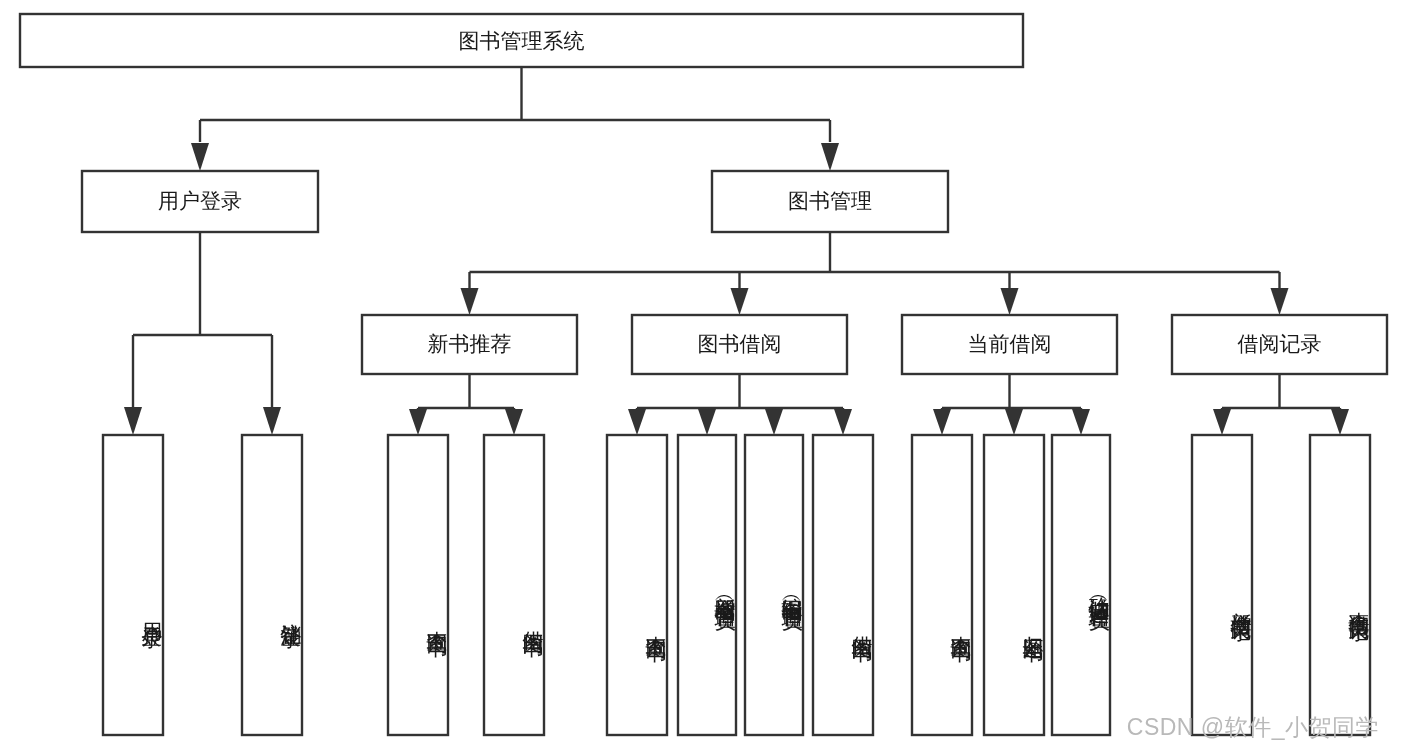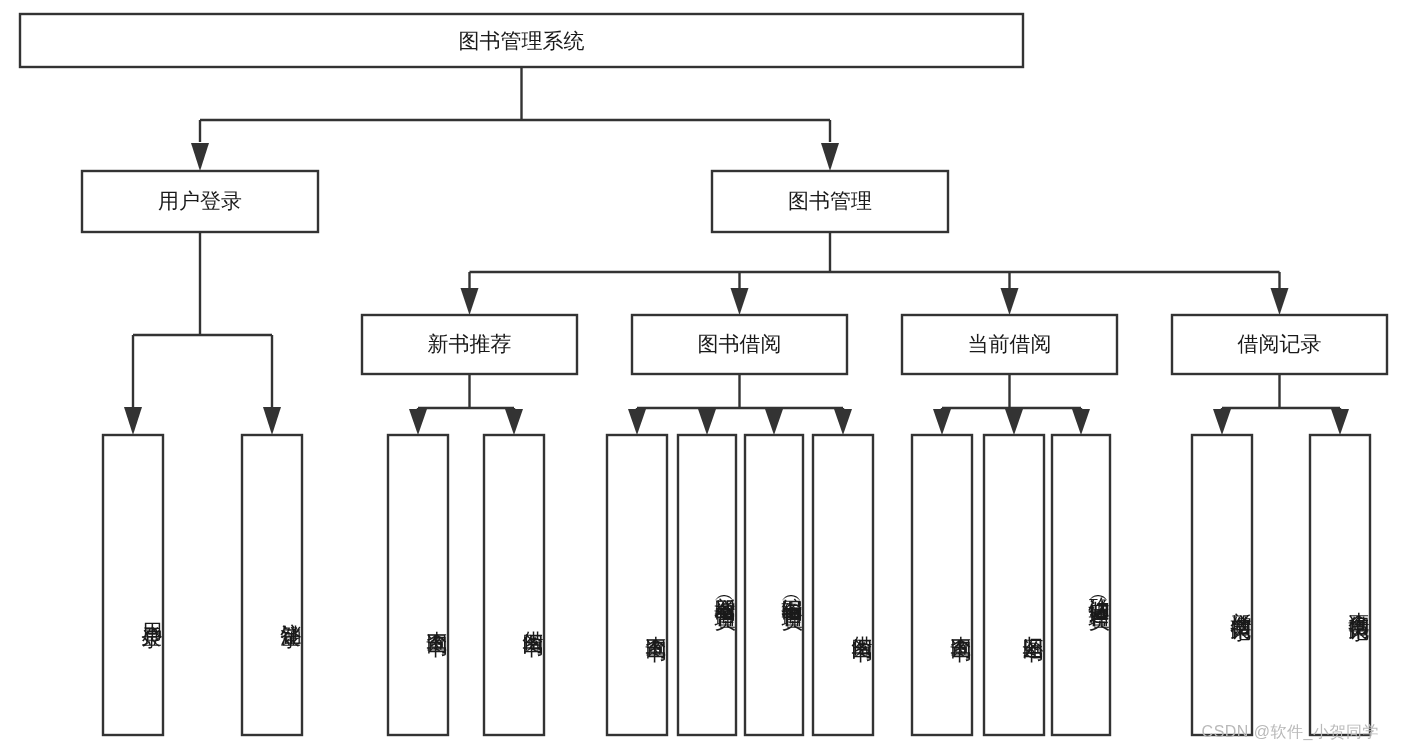--- a/index.html
+++ b/index.html
@@ -61,21 +61,21 @@
     align-items: flex-start;
     justify-content: center;
     white-space: nowrap;
     pointer-events: none;
   }
   .watermark {
     position: absolute;
     right: 8px;
     bottom: 4px;
     font-family: "Liberation Sans", "DejaVu Sans", sans-serif;
-    font-size: 16px;
+    font-size: 23px;
     color: #b9b9b9;
     letter-spacing: 0.5px;
     user-select: none;
   }
 </style>
 </head>
 <body>
 
 <div id="diagram-root">
 

